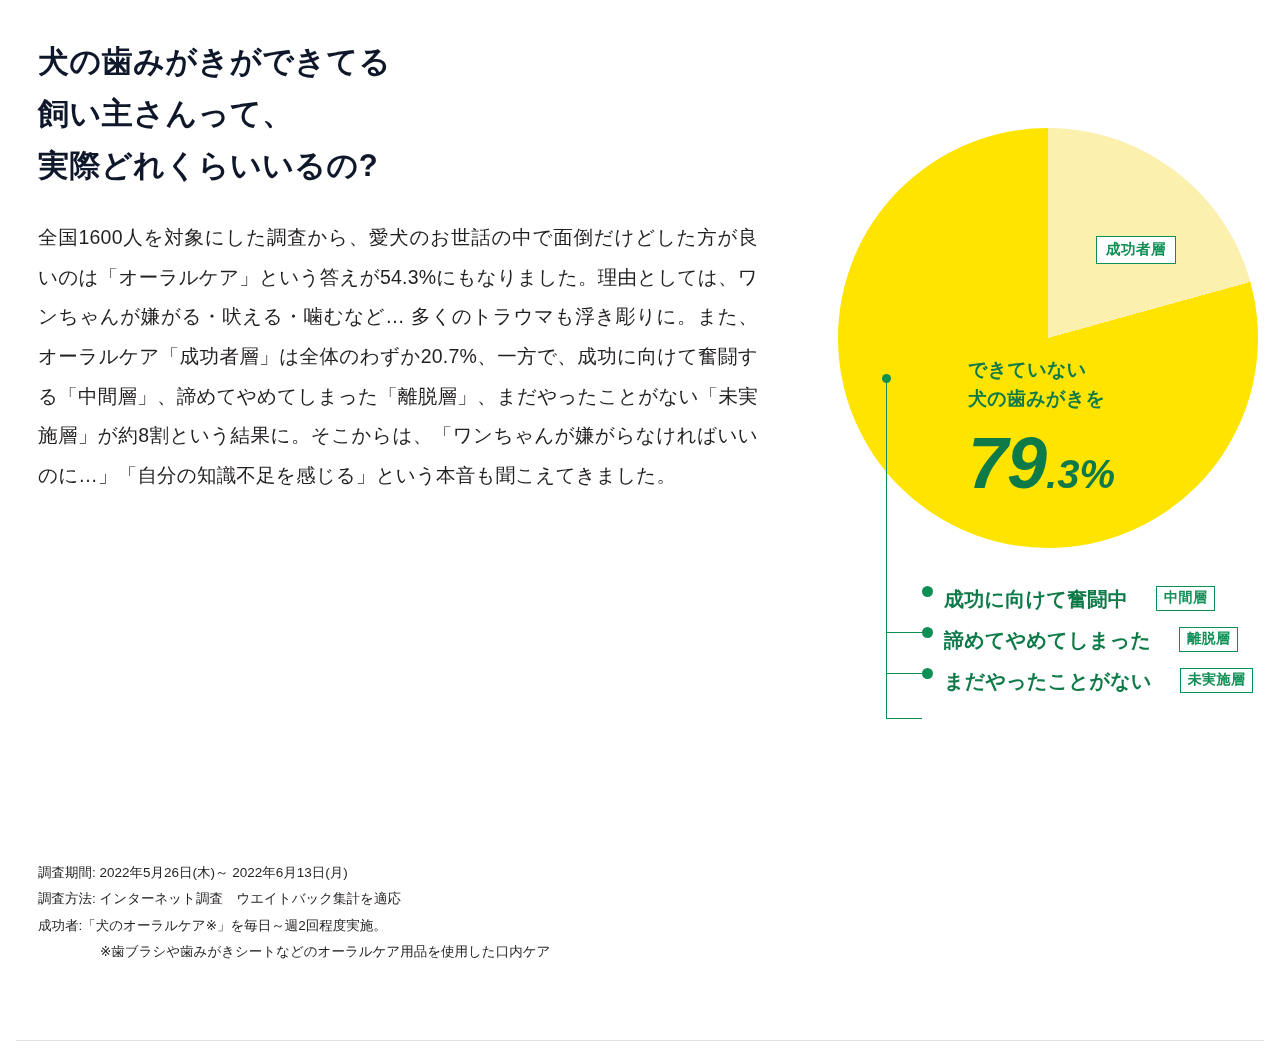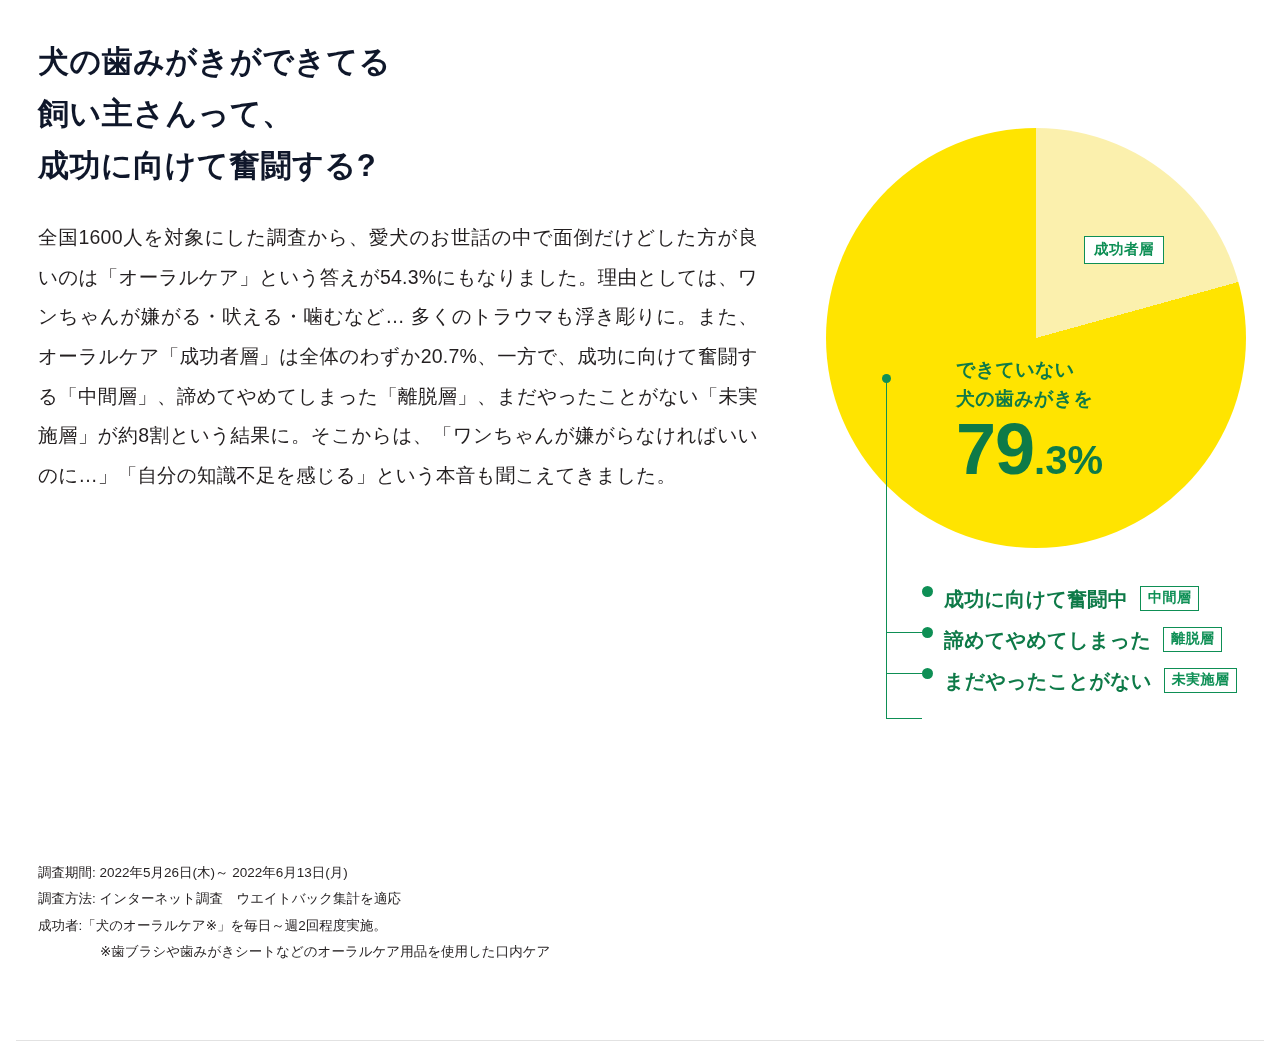--- a/index.html
+++ b/index.html
@@ -68,21 +68,21 @@
   
   .chart-area {
     position: absolute;
     left: 770px;
     top: 120px;
     width: 470px;
     height: 600px;
   }
   .pie-wrap {
     position: absolute;
-    left: 40px;
+    left: 52px;
     top: 0px;
     width: 420px;
     height: 420px;
   }
   .pie {
     position: absolute;
     inset: 0;
     border-radius: 50%;
     background:
       conic-gradient(#fbf0ad 0deg 74.5deg, #ffe400 74.5deg 360deg);
@@ -107,22 +107,23 @@
     color: #0e7a48;
     width: 260px;
   }
   .big-callout .cap {
     font-size: 19px;
     font-weight: bold;
     line-height: 1.5;
     letter-spacing: 0.3px;
   }
   .big-callout .num-line {
-    margin-top: 0;
+    margin-top: 14px;
     white-space: nowrap;
+    font-style: italic;
   }
   .big-callout .num {
     font-size: 72px;
     font-weight: bold;
     letter-spacing: -1px;
     line-height: 1;
   }
   .big-callout .dec {
     font-size: 40px;
     font-weight: bold;
@@ -185,41 +186,41 @@
     margin-right: 11px;
     flex: 0 0 auto;
   }
   .legend-text {
     color: #0e7a48;
     font-size: 20px;
     font-weight: bold;
     letter-spacing: 0.3px;
   }
   .legend-tag {
-    margin-left: 12px;
+    margin-left: 28px;
     padding: 2px 7px 3px 7px;
     border: 1px solid #0e8f55;
     color: #0e8f55;
     background: #ffffff;
     font-size: 14px;
     font-weight: bold;
     letter-spacing: 0.4px;
   }
 </style>
 </head>
 <body>
 
 <div class="page">
   <div class="page-inner">
 
     <div class="left-col">
       <h1 class="headline">
         <div>犬の歯みがきができてる</div>
         <div>飼い主さんって、</div>
-        <div>成功に向けて奮闘する?</div>
+        <div>実際どれくらいいるの?</div>
       </h1>
 
       <p class="body-par">全国1600人を対象にした調査から、愛犬のお世話の中で面倒だけどした方が良いのは「オーラルケア」という答えが54.3%にもなりました。理由としては、ワンちゃんが嫌がる・吠える・噛むなど… 多くのトラウマも浮き彫りに。また、オーラルケア「成功者層」は全体のわずか20.7%、一方で、成功に向けて奮闘する「中間層」、諦めてやめてしまった「離脱層」、まだやったことがない「未実施層」が約8割という結果に。そこからは、「ワンちゃんが嫌がらなければいいのに…」「自分の知識不足を感じる」という本音も聞こえてきました。</p>
     </div>
 
     <div class="notes">
       <div>調査期間: 2022年5月26日(木)～ 2022年6月13日(月)</div>
       <div>調査方法: インターネット調査　ウエイトバック集計を適応</div>
       <div>成功者:「犬のオーラルケア※」を毎日～週2回程度実施。</div>
       <div class="indent">※歯ブラシや歯みがきシートなどのオーラルケア用品を使用した口内ケア</div>

